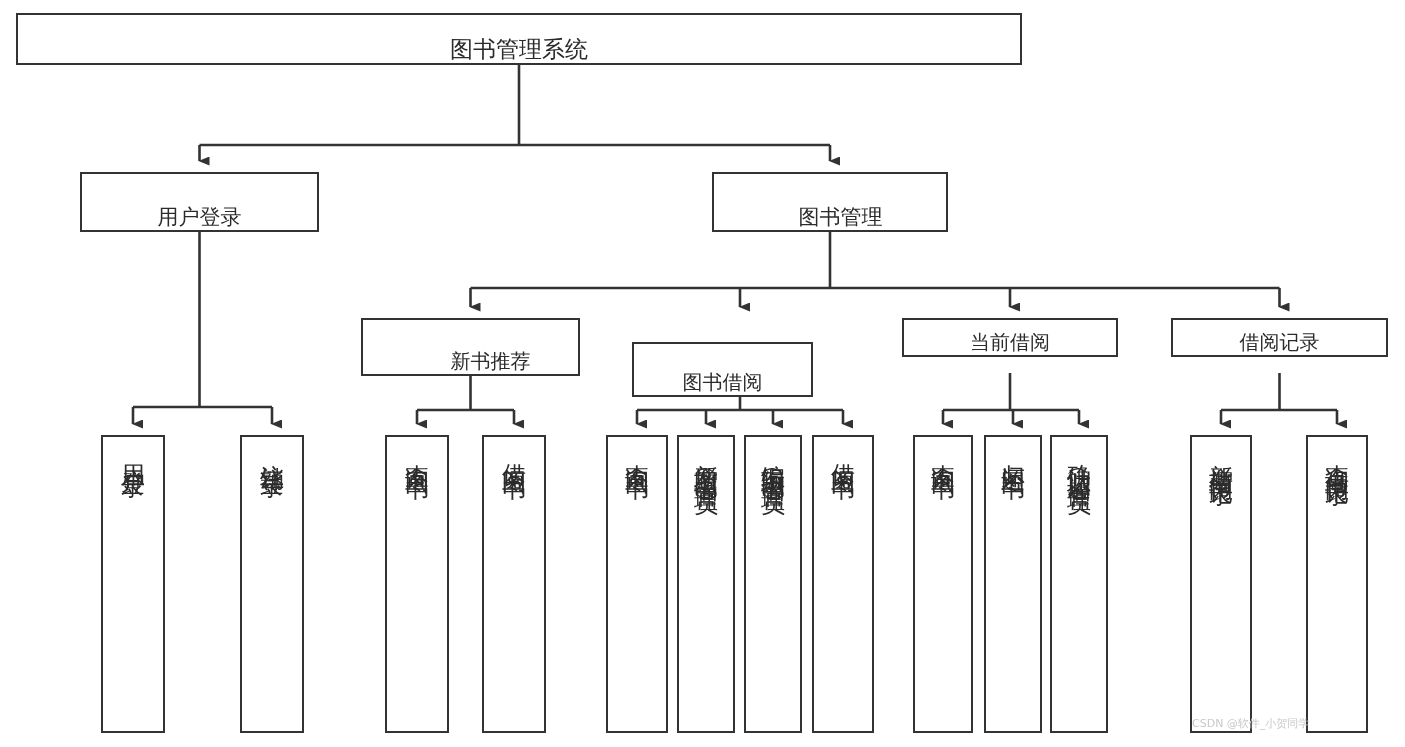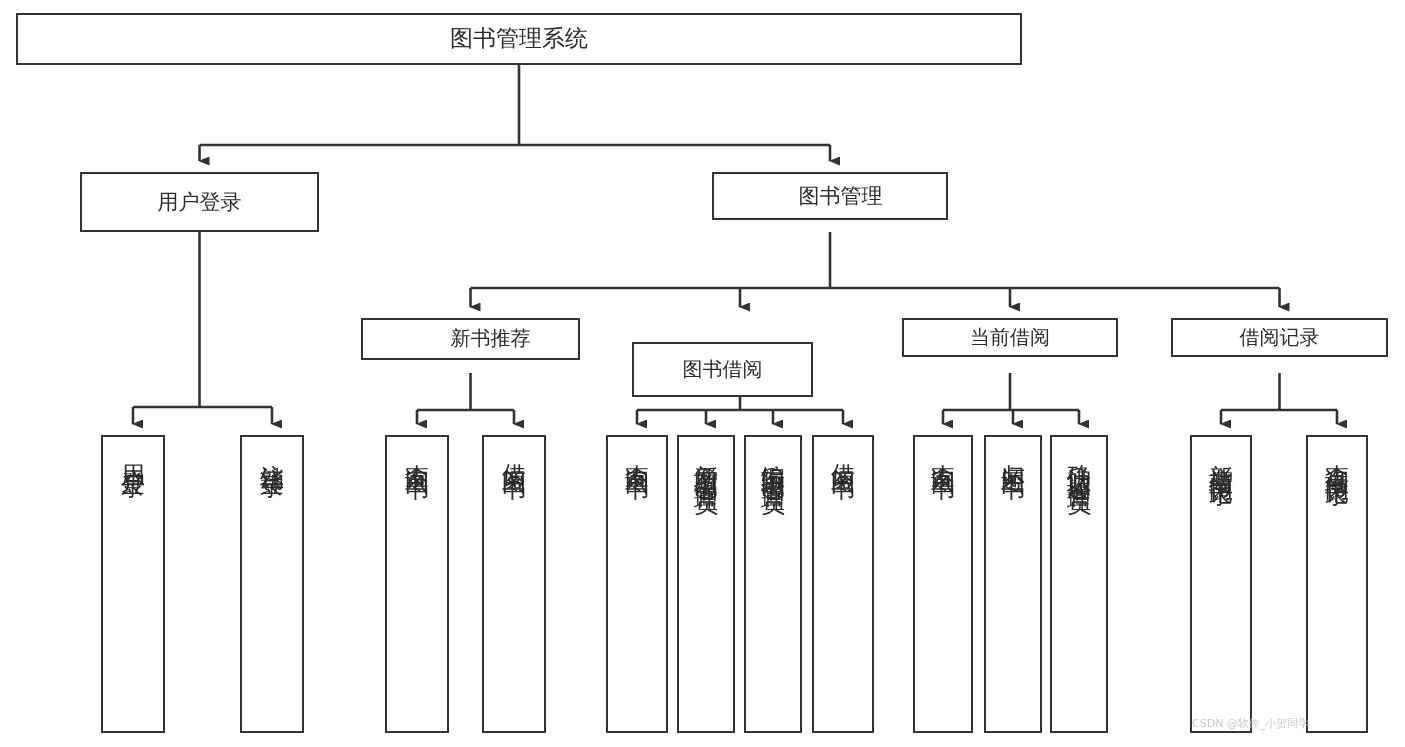--- a/index.html
+++ b/index.html
@@ -23,21 +23,21 @@
     top: 0;
     width: 1405px;
     height: 747px;
   }
   .node {
     position: absolute;
     box-sizing: border-box;
     background: #ffffff;
     border: 2px solid #333333;
     display: flex;
-    align-items: center;
+    align-items: flex-end;
     justify-content: center;
     overflow: hidden;
   }
   .node-label {
     color: #2b2b2b;
     text-align: center;
     line-height: 1.18;
     white-space: nowrap;
   }
   .node.root .node-label {
@@ -118,24 +118,24 @@
       </g>
   </svg>
 
   <div id="node-layer">
       <div class="node root" style="left: 16px; top: 13px; width: 1006px; height: 52px;">
         <div class="node-label">图书管理系统</div>
       </div>
       <div class="node level1" style="left: 80px; top: 172px; width: 239px; height: 60px;">
         <div class="node-label">用户登录</div>
       </div>
-      <div class="node level1" style="left: 712px; top: 172px; width: 236px; height: 48px; padding-left: 21px;">
+      <div class="node level1" style="left: 712px; top: 172px; width: 236px; height: 60px; padding-left: 21px;">
         <div class="node-label">图书管理</div>
       </div>
-      <div class="node level2" style="left: 361px; top: 318px; width: 219px; height: 42px; padding-left: 40px;">
+      <div class="node level2" style="left: 361px; top: 318px; width: 219px; height: 58px; padding-left: 40px;">
         <div class="node-label">新书推荐</div>
       </div>
       <div class="node level2" style="left: 632px; top: 318px; width: 181px; height: 55px; margin-top: 24px;">
         <div class="node-label">图书借阅</div>
       </div>
       <div class="node level2" style="left: 902px; top: 318px; width: 216px; height: 39px;">
         <div class="node-label">当前借阅</div>
       </div>
       <div class="node level2" style="left: 1171px; top: 318px; width: 217px; height: 39px;">
         <div class="node-label">借阅记录</div>

